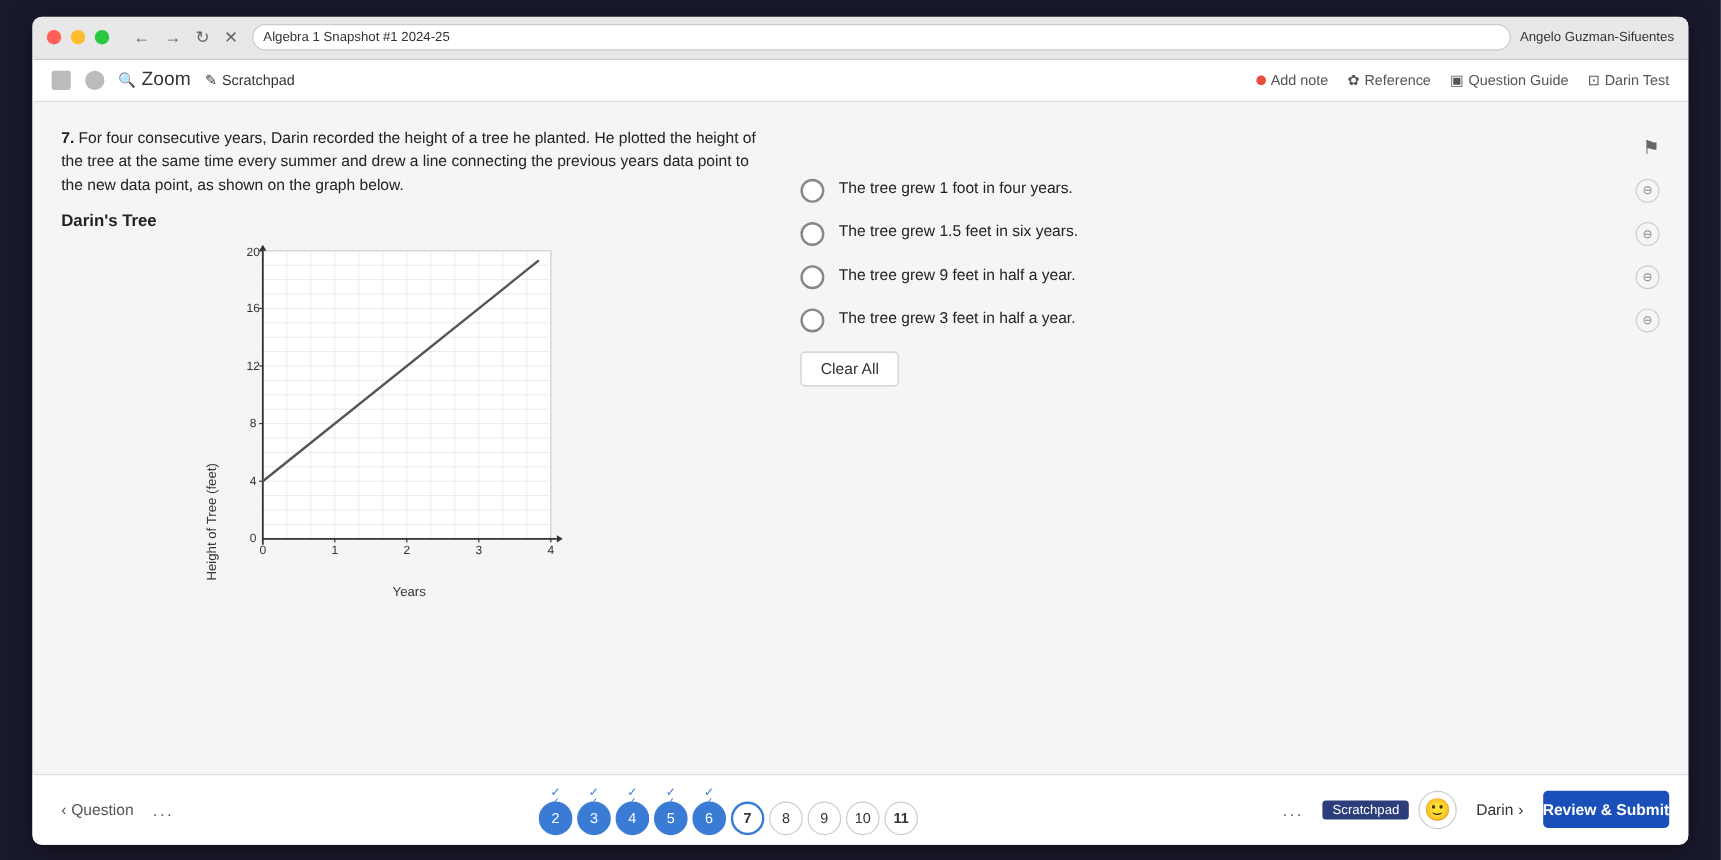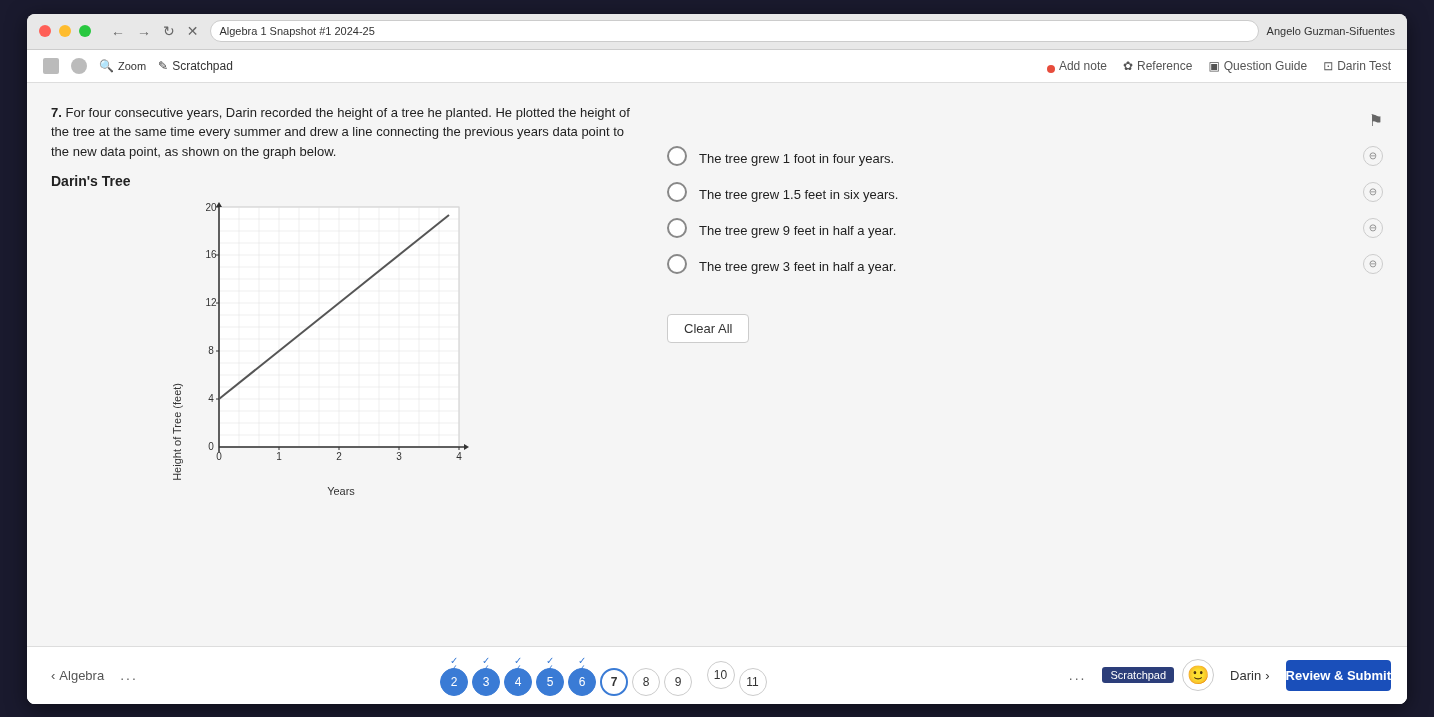--- a/index.html
+++ b/index.html
@@ -66,21 +66,21 @@
       align-items: center;
       justify-content: space-between;
     }
     .header-right {
       display: flex;
       align-items: center;
       gap: 16px;
     }
     .header-btn {
       display: flex;
-      align-items: flex-end;
+      align-items: center;
       gap: 4px;
       font-size: 12px;
       color: #555;
       cursor: pointer;
     }
     .header-btn .dot { width: 8px; height: 8px; border-radius: 50%; background: #e74c3c; }
     .toolbar-icon {
       width: 20px; height: 20px;
       background: #999;
       border-radius: 3px;
@@ -146,21 +146,21 @@
     }
     .question-right {
       flex: 1;
       display: flex;
       flex-direction: column;
       gap: 16px;
       padding-top: 8px;
     }
     .answer-option {
       display: flex;
-      align-items: flex-end;
+      align-items: flex-start;
       gap: 12px;
       cursor: pointer;
     }
     .radio-circle {
       width: 20px;
       height: 20px;
       border-radius: 50%;
       border: 2px solid #888;
       background: #fff;
       flex-shrink: 0;
@@ -184,21 +184,20 @@
     }
     .clear-all-btn {
       border: 1px solid #ccc;
       background: #fff;
       padding: 6px 16px;
       border-radius: 4px;
       font-size: 13px;
       cursor: pointer;
       width: fit-content;
       color: #333;
-      margin-top: 24px;
     }
     .bottom-bar {
       background: #fff;
       border-top: 1px solid #ddd;
       padding: 8px 16px;
       display: flex;
       align-items: center;
       gap: 8px;
     }
     .unanswered-badge {
@@ -317,21 +316,21 @@
     </div>
     <div class="user-name">Angelo Guzman-Sifuentes</div>
   </div>
 
   <div class="app-header">
     <div style="display:flex;align-items:center;gap:12px;">
       <div class="toolbar-icon" style="background:#bbb;width:16px;height:16px;border-radius:2px;"></div>
       <div class="toolbar-icon" style="background:#bbb;width:16px;height:16px;border-radius:50%;"></div>
       <div style="display:flex;gap:4px;align-items:center;">
         <span style="font-size:12px;color:#333;">🔍</span>
-        <span style="font-size:11px;color:#333;">Zoom</span>
+        <span style="font-size:16px;color:#333;">Zoom</span>
       </div>
       <div style="display:flex;gap:4px;align-items:center;">
         <span style="font-size:12px;color:#333;">✎</span>
         <span style="font-size:12px;color:#333;">Scratchpad</span>
       </div>
     </div>
     <div class="header-right">
       <div class="header-btn">
         <div class="dot"></div>
         <span>Add note</span>
@@ -472,21 +471,21 @@
         </div>
 
         <button class="clear-all-btn">Clear All</button>
       </div>
 
     </div>
 
     <div class="bottom-bar">
       <div class="nav-btn">
         <span>‹</span>
-        <span>Algebra</span>
+        <span>Question</span>
       </div>
 
       <span class="dots">...</span>
 
       <div class="question-nav">
 
         <div style="display:flex;flex-direction:column;align-items:center;gap:2px;">
           <span style="font-size:10px;color:#3a7bd5;">✓</span>
           <div class="q-btn completed">2</div>
         </div>
@@ -519,26 +518,26 @@
         <div style="display:flex;flex-direction:column;align-items:center;gap:2px;">
           <span style="font-size:10px;color:transparent;">✓</span>
           <div class="q-btn">8</div>
         </div>
 
         <div style="display:flex;flex-direction:column;align-items:center;gap:2px;">
           <span style="font-size:10px;color:transparent;">✓</span>
           <div class="q-btn">9</div>
         </div>
 
-        <div style="display:flex;flex-direction:row;align-items:center;gap:2px;">
+        <div style="display:flex;flex-direction:column;align-items:center;gap:2px;">
           <span style="font-size:10px;color:transparent;">✓</span>
           <div class="q-btn">10</div>
         </div>
 
-        <div style="display:flex;flex-direction:column;align-items:center;gap:2px;">
+        <div style="display:flex;flex-direction:column;align-items:center;gap:2px;font-weight:bold;">
           <span style="font-size:10px;color:transparent;">✓</span>
           <div class="q-btn">11</div>
         </div>
       </div>
 
       <span class="dots">...</span>
 
       <span class="unanswered-badge">Scratchpad</span>
 
       <div class="smiley-btn">🙂</div>

